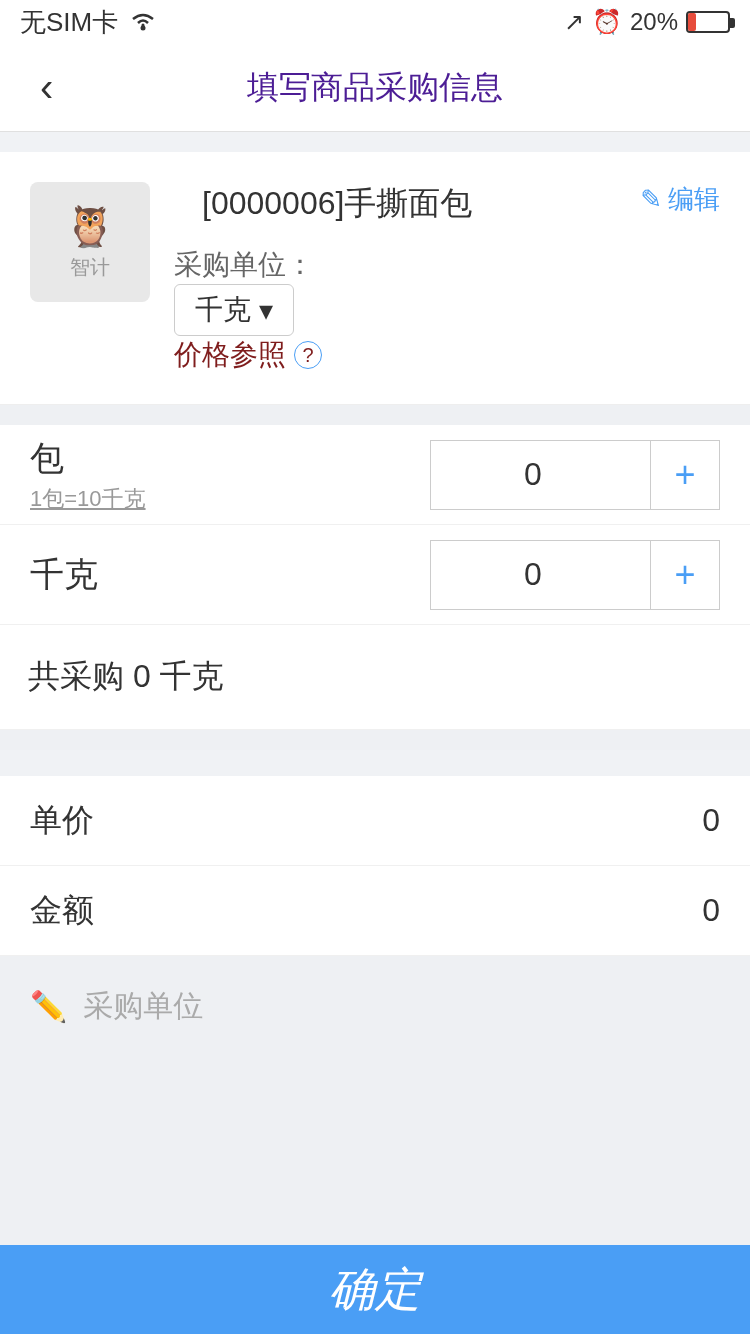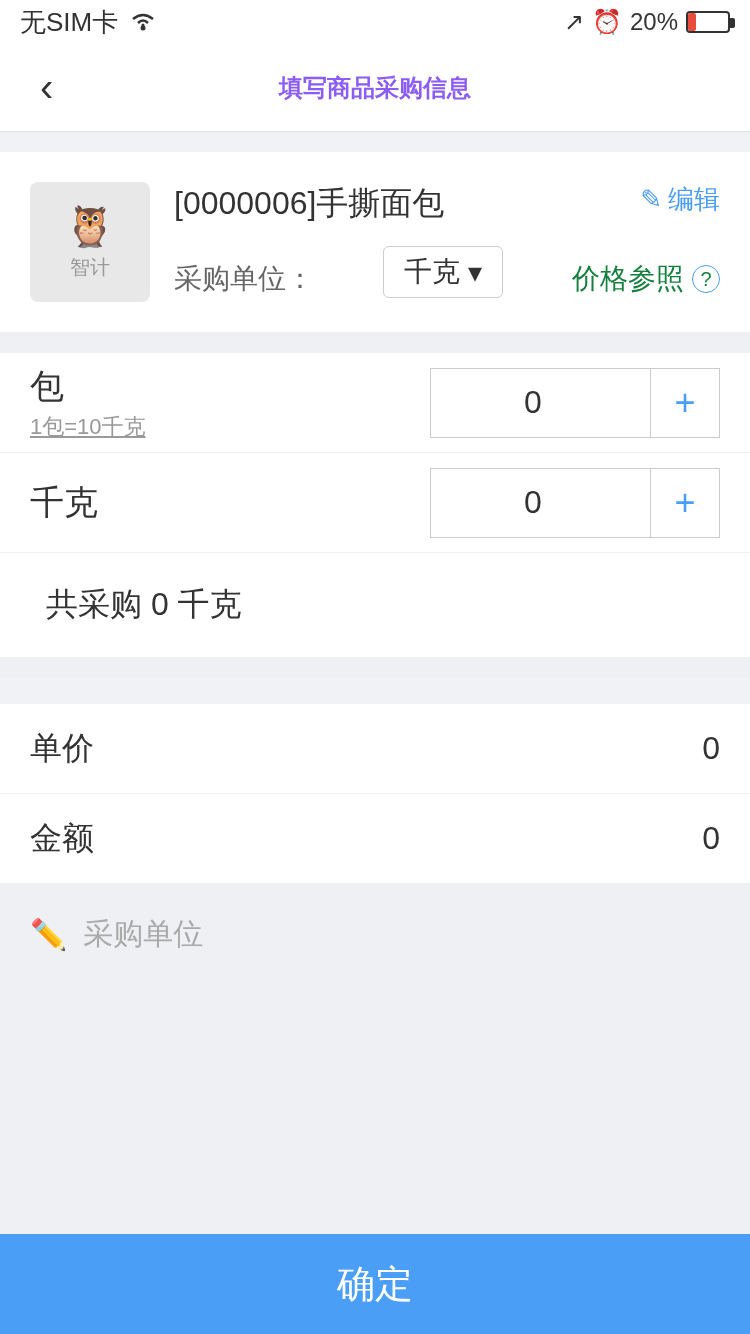--- a/index.html
+++ b/index.html
@@ -55,23 +55,23 @@
     .nav-back {
       font-size: 40px;
       color: #333;
       cursor: pointer;
       padding: 10px;
     }
     .nav-title {
       position: absolute;
       left: 50%;
       transform: translateX(-50%);
-      font-size: 24px;
-      font-weight: 700;
-      color: #8b5cf6;
+      font-size: 32px;
+      font-weight: 400;
+      color: #4c1d95;
     }
 
     
     .product-card {
       background: #fff;
       margin-top: 20px;
       padding: 30px;
       display: flex;
       align-items: flex-start;
       gap: 24px;
@@ -102,55 +102,57 @@
     }
     .product-header {
       display: flex;
       justify-content: space-between;
       align-items: flex-start;
     }
     .product-name {
       font-size: 32px;
       color: #333;
       font-weight: 500;
+      margin-left: 28px;
     }
     .edit-btn {
       font-size: 26px;
       color: #4a9ef5;
       display: flex;
       align-items: center;
       gap: 6px;
       cursor: pointer;
       white-space: nowrap;
     }
     .purchase-unit-row {
       display: flex;
-      align-items: flex-end;
+      align-items: flex-start;
       justify-content: space-between;
       margin-top: 20px;
+      flex-direction: column;
     }
     .purchase-unit-label {
       font-size: 28px;
       color: #666;
     }
     .unit-select {
       border: 1px solid #ccc;
       border-radius: 6px;
       padding: 6px 20px;
       font-size: 28px;
       color: #333;
       background: #fff;
       display: flex;
       align-items: center;
       gap: 8px;
       cursor: pointer;
     }
     .price-ref {
       font-size: 28px;
-      color: #15803d;
+      color: #7f1d1d;
       display: flex;
       align-items: center;
       gap: 8px;
       cursor: pointer;
     }
 
     
     .section-divider {
       height: 20px;
       background: #eef0f3;
@@ -211,21 +213,21 @@
       align-items: center;
       justify-content: center;
       cursor: pointer;
     }
 
     
     .summary-row {
       display: flex;
       align-items: center;
       justify-content: space-between;
-      padding: 30px 46px;
+      padding: 30px 28px;
       background: #fff;
       border-bottom: 1px solid #f0f0f0;
     }
     .summary-text {
       font-size: 32px;
       color: #333;
     }
     .batch-btn {
       border: 1px solid #ccc;
       padding: 16px 30px;
@@ -283,29 +285,30 @@
       background: #eef0f3;
       min-height: 300px;
     }
 
     
     .confirm-btn {
       position: fixed;
       bottom: 0;
       left: 0;
       width: 750px;
-      height: 100px;
+      height: 89px;
       background: #4a9ef5;
       color: #fff;
-      font-size: 38px;
+      font-size: 46px;
       display: flex;
       align-items: center;
       justify-content: center;
       cursor: pointer;
       border: none;
+      font-style: italic;
     }
 
     .page-wrapper {
       min-height: 1334px;
       display: flex;
       flex-direction: column;
       padding-bottom: 100px;
     }
   </style>
 </head>

